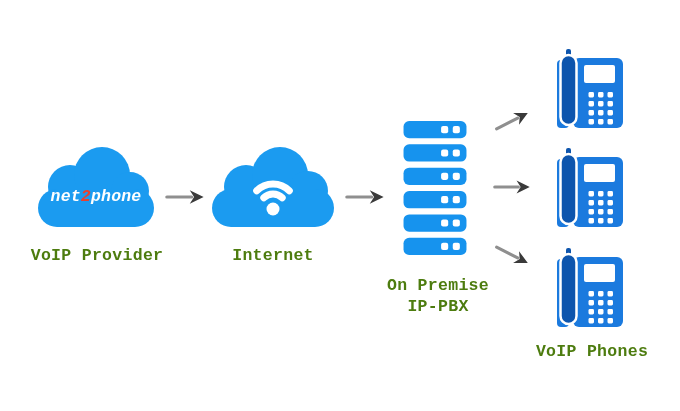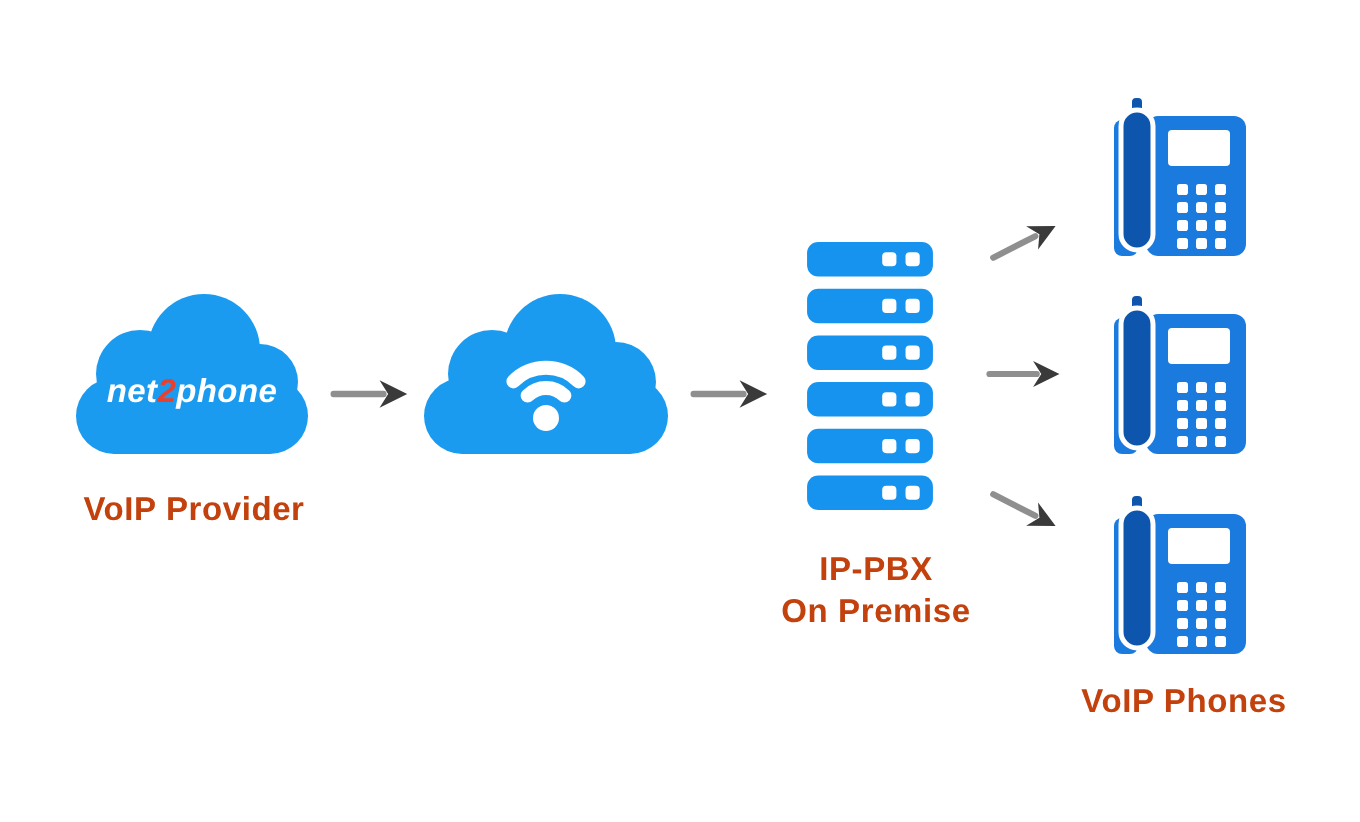--- a/index.html
+++ b/index.html
@@ -1,23 +1,23 @@
 <!DOCTYPE html>
 <html><head>
 <meta charset="utf-8">
 <style>
   html,body{margin:0;padding:0;background:#fff;}
   #canvas{
     position:relative;width:680px;height:411px;background:#ffffff;
-    font-family:Liberation Sans, sans-serif;overflow:hidden;
+    font-family:Liberation Mono, monospace;overflow:hidden;
   }
   .abs{position:absolute;}
   .node-label{
     position:absolute;text-align:center;
-    color:#c2410c;font-size:16.5px;font-weight:700;letter-spacing:.3px;
+    color:#4d7c0f;font-size:16.5px;font-weight:700;letter-spacing:.3px;
     line-height:21px;
   }
   .logo{
     position:absolute;top:44px;left:0;width:100%;text-align:center;
     font-size:16.5px;font-weight:800;font-style:italic;letter-spacing:.2px;
     color:#ffffff;white-space:nowrap;
   }
   .logo .red{color:#e8402f;}
   .arrow line{stroke:#8f8f8f;stroke-width:3.4;stroke-linecap:round;}
   .arrow path{fill:#3a3a3a;}
@@ -75,20 +75,21 @@
       <circle cx="70" cy="32" r="28" fill="#1b9bf0"></circle>
       <circle cx="98" cy="48" r="20" fill="#1b9bf0"></circle>
       <rect x="2" y="46" width="122" height="38" rx="19" fill="#1b9bf0"></rect>
       <g>
         <path d="M46.7 47.7 A23 23 0 0 1 79.3 47.7" fill="none" stroke="#ffffff" stroke-width="7" stroke-linecap="round"></path>
         <path d="M53.8 54.8 A13 13 0 0 1 72.2 54.8" fill="none" stroke="#ffffff" stroke-width="7" stroke-linecap="round"></path>
         <circle cx="63" cy="66" r="6.5" fill="#ffffff"></circle>
       </g>
     </svg>
   </div>
+  <div class="node-label" style="left:193px;top:245px;width:160px">Internet</div>
 
   <svg class="arrow abs" style="left:344px;top:187px" width="42" height="20" viewBox="0 0 44 20">
     <line x1="3" y1="10" x2="29" y2="10"></line>
     <path d="M27 2.8 L41.5 10 L27 17.2 L31.5 10 Z"></path>
   </svg>
 
   <div class="abs" style="left:403px;top:121px;width:64px;height:134px">
     <svg width="64" height="134" viewBox="0 0 62 132">
       <g fill="#1693ee">
         <rect x="0" y="0" width="62" height="17" rx="5.5"></rect>
@@ -108,22 +109,22 @@
         <rect x="37" y="74" width="7" height="7" rx="2"></rect>
           <rect x="48.5" y="74" width="7" height="7" rx="2"></rect>
         <rect x="37" y="97" width="7" height="7" rx="2"></rect>
           <rect x="48.5" y="97" width="7" height="7" rx="2"></rect>
         <rect x="37" y="120" width="7" height="7" rx="2"></rect>
           <rect x="48.5" y="120" width="7" height="7" rx="2"></rect>
       </g>
     </svg>
   </div>
   <div class="node-label" style="left:358px;top:275px;width:160px">
+    <div>On Premise</div>
     <div>IP-PBX</div>
-    <div>On Premise</div>
   </div>
 
   <svg class="arrow rot-up abs" style="left:492px;top:111px" width="40" height="20" viewBox="0 0 44 20">
     <line x1="3" y1="10" x2="29" y2="10"></line>
     <path d="M27 2.8 L41.5 10 L27 17.2 L31.5 10 Z"></path>
   </svg>
   <svg class="arrow abs" style="left:492px;top:177px" width="40" height="20" viewBox="0 0 44 20">
     <line x1="3" y1="10" x2="29" y2="10"></line>
     <path d="M27 2.8 L41.5 10 L27 17.2 L31.5 10 Z"></path>
   </svg>

